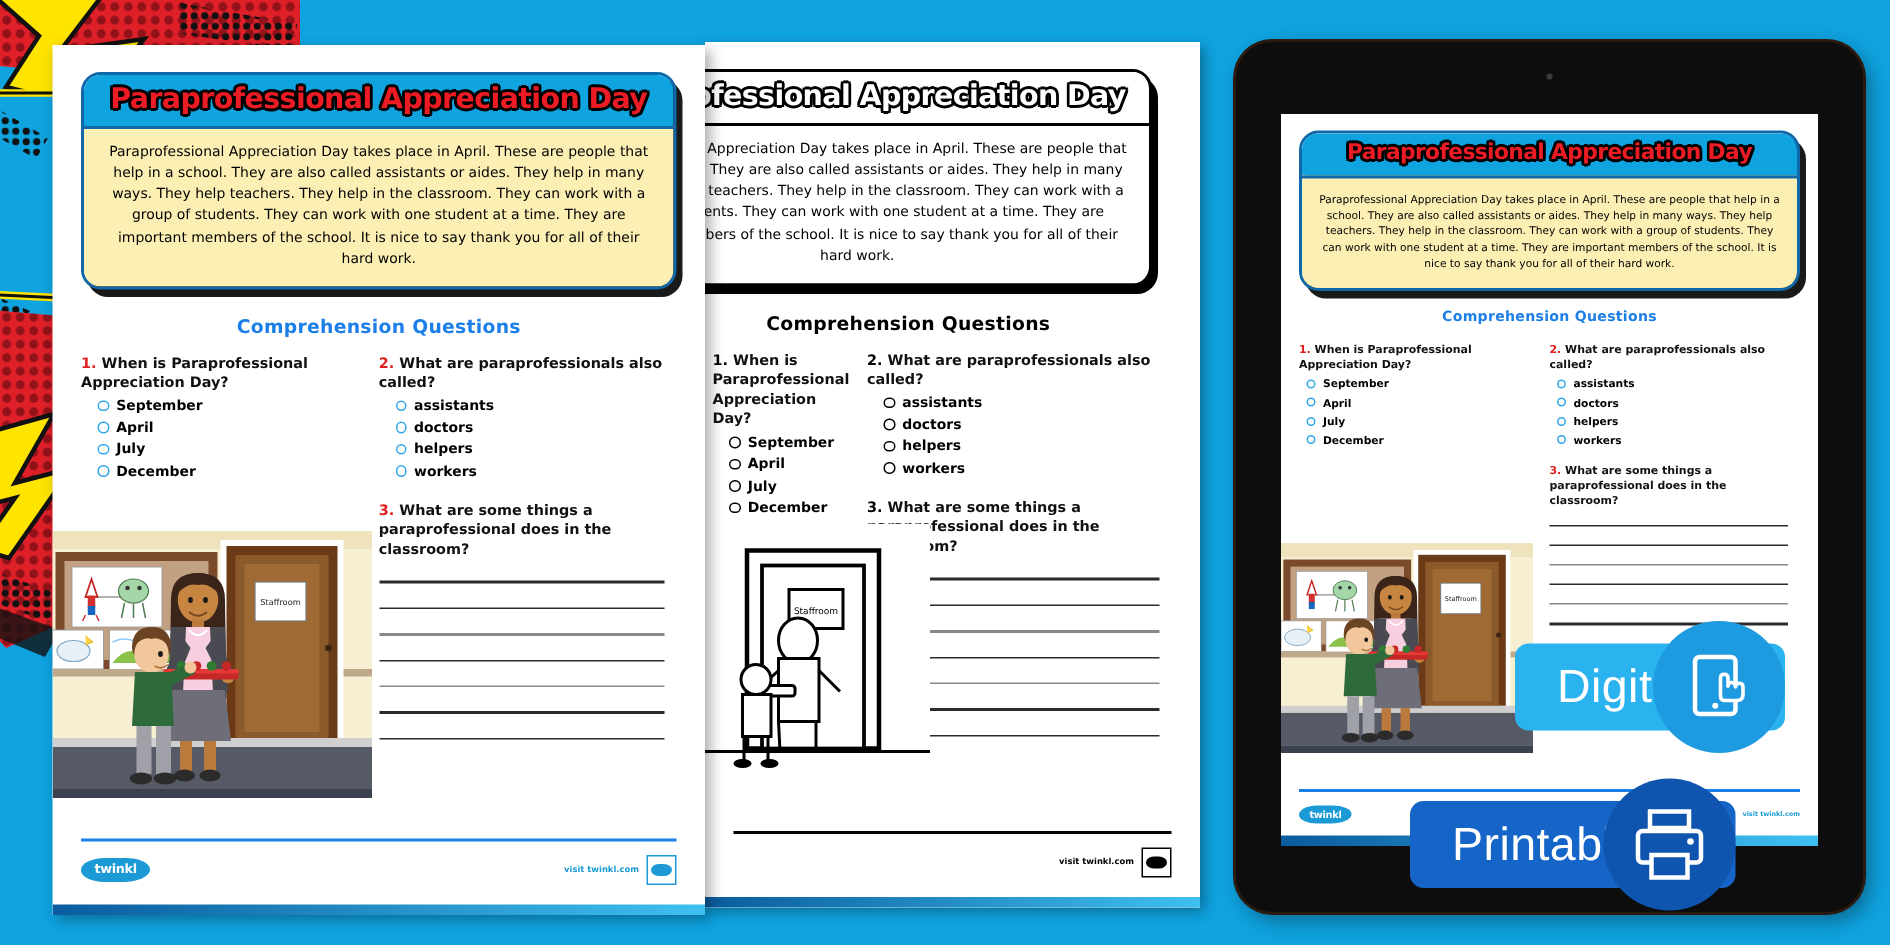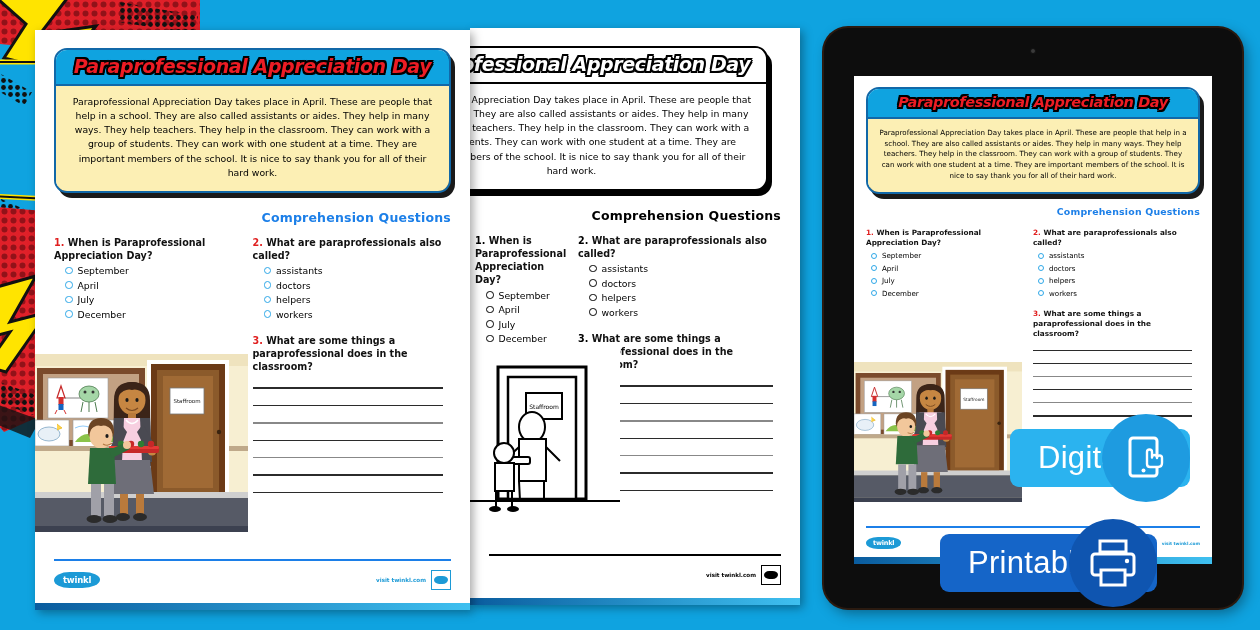--- a/index.html
+++ b/index.html
@@ -46,21 +46,20 @@
   .banner-title {
     font-family: "DejaVu Sans", sans-serif;
     font-weight: bold; font-size: 19px; letter-spacing: -0.4px;
     color: #ED1C24;
     text-shadow:
       -1.6px -1.6px 0 #000, 1.6px -1.6px 0 #000,
       -1.6px  1.6px 0 #000, 1.6px  1.6px 0 #000,
        0 -1.8px 0 #000, 0 1.8px 0 #000,
       -1.8px 0 0 #000, 1.8px 0 0 #000;
     white-space: nowrap;
-    font-style: italic;
   }
   .banner-body {
     background: #FCEFB4; padding: 9px 11px 11px; border-top: 2px solid #1168a8;
   }
   .banner-body p {
     font-family: "DejaVu Sans", sans-serif;
     font-size: 9.3px; line-height: 1.52; color: #000; text-align: center;
   }
 
   
@@ -72,36 +71,36 @@
       -1.6px  1.6px 0 #000, 1.6px  1.6px 0 #000,
        0 -1.8px 0 #000, 0 1.8px 0 #000,
       -1.8px 0 0 #000, 1.8px 0 0 #000;
   }
   .bw .banner { border-color: #000; }
   .bw .banner-body { background: #fff; border-top: 2px solid #000; }
   .bw .banner-shadow { background: #000; }
 
   
   .compre {
-    text-align: right; margin-top: 17px;
+    text-align: center; margin-top: 17px;
     font-family: "DejaVu Sans", sans-serif;
     font-weight: bold; font-size: 12.5px; color: #1C7FE8; letter-spacing: 0.2px;
   }
   .bw .compre { color: #000; }
 
   
   .qgrid { display: flex; margin-top: 11px; }
   .qcol { width: 50%; padding-right: 8px; }
   .q-title {
     font-family: "DejaVu Sans", sans-serif;
     font-weight: bold; font-size: 9.6px; color: #111; line-height: 1.38;
   }
   .q-num { color: #E02020; }
   .bw .q-num { color: #000; }
-  .opts { margin-top: 3px; padding-left: 11px; }
+  .opts { margin-top: 3px; padding-left: 11px; font-weight: bold; }
   .opt { display: flex; align-items: center; gap: 5px; margin-bottom: 3.5px; }
   .radio {
     width: 7.5px; height: 7.5px; border-radius: 50%;
     border: 1.3px solid #2FA8E8; flex: 0 0 auto; background: #fff;
   }
   .bw .radio { border-color: #000; }
   .opt-label { font-family: "DejaVu Sans", sans-serif; font-size: 9.3px; color: #000; }
 
   
   .q3 { margin-top: 14px; }

